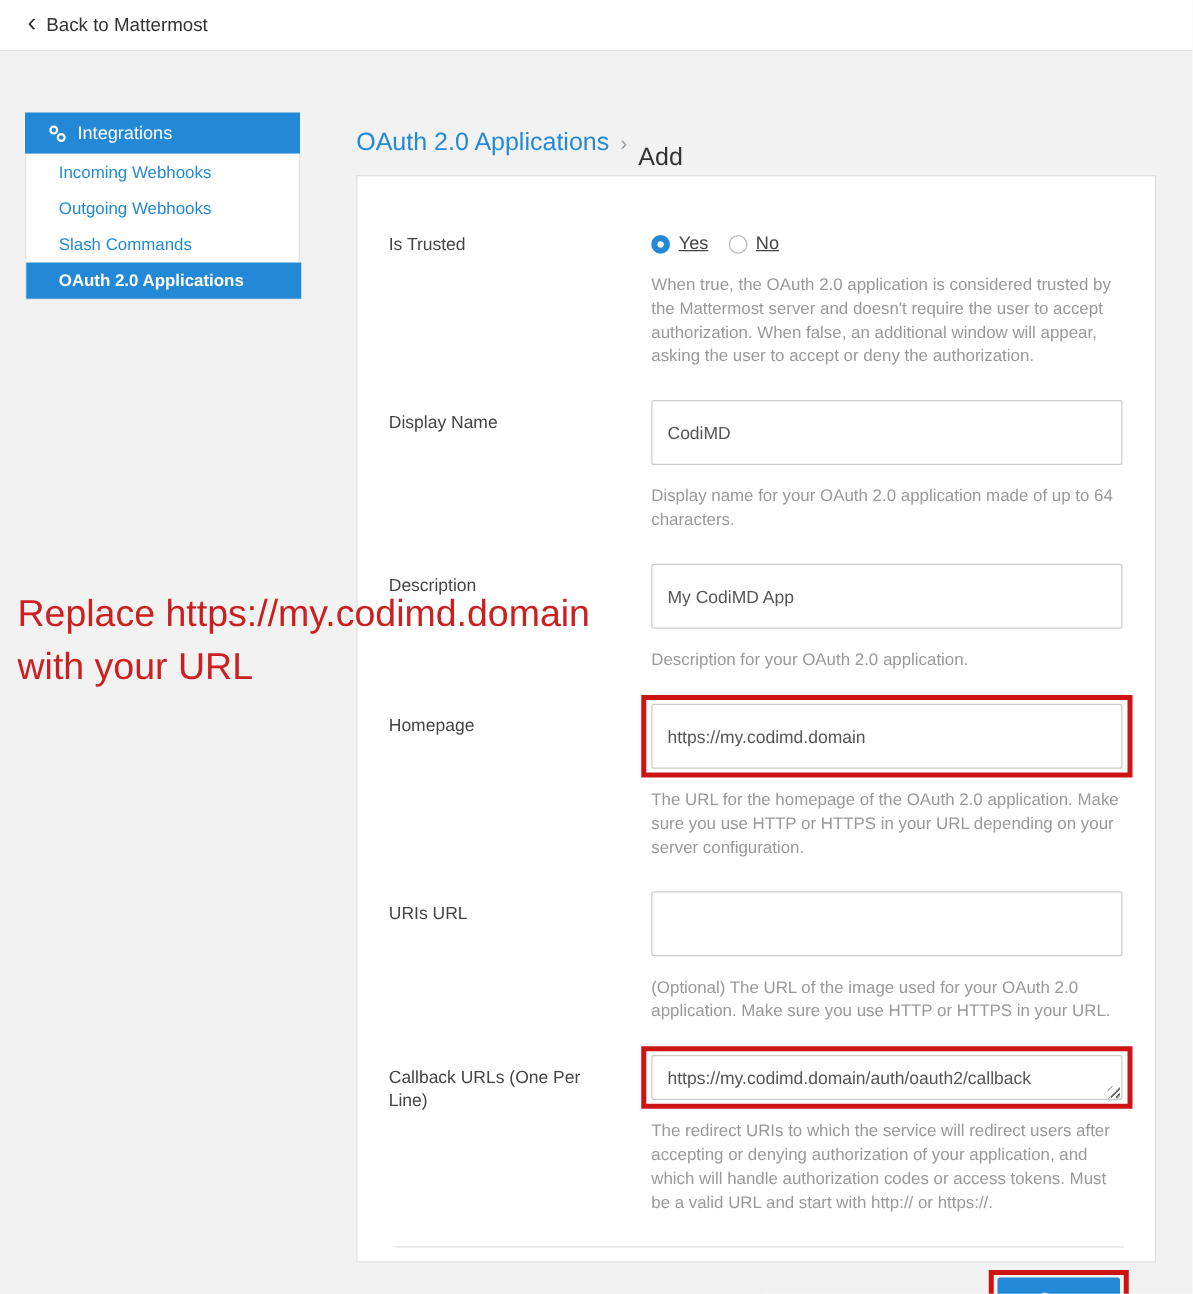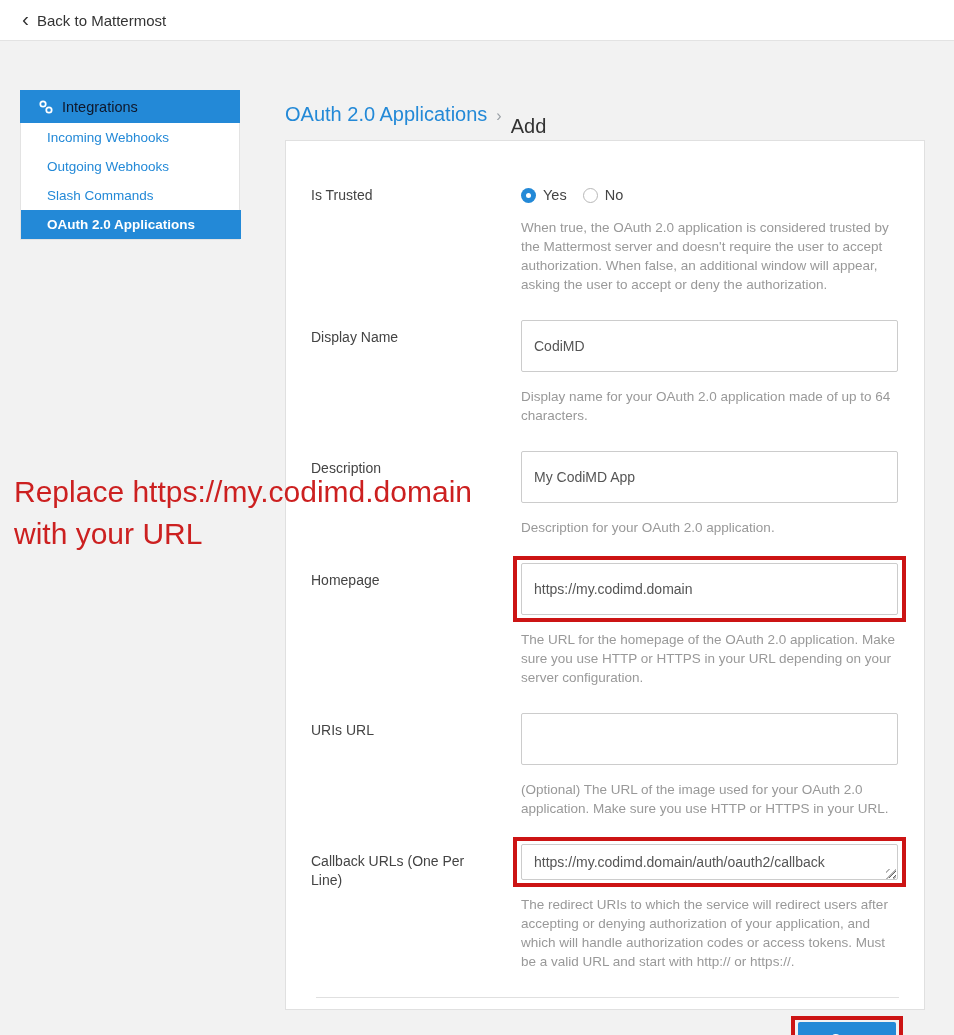--- a/index.html
+++ b/index.html
@@ -18,21 +18,21 @@
     position:absolute; top:0; left:0; right:0; height:41px;
     background:#fff; border-bottom:1px solid #e3e3e3;
     display:flex; align-items:center; padding-left:22px;
   }
   .back-link { display:flex; align-items:center; gap:8px; color:#333; font-size:15px; cursor:pointer; text-decoration:none; }
   .back-chevron { font-size:21px; line-height:15px; color:#333; font-weight:400; padding-bottom:3px; }
 
   
   .sidebar { position:absolute; left:20px; top:90px; width:220px; }
   .sidebar-header {
-    background:#2389d7; color:#0f172a; height:33px;
+    background:#2389d7; color:#ffffff; height:33px;
     display:flex; align-items:center; gap:9px; padding-left:19px;
     font-size:14.5px;
   }
   .sidebar-list { background:#fff; border:1px solid #e3e3e3; border-top:none; }
   .sidebar-item {
     height:29px; line-height:29px; padding-left:26px;
     color:#2389d7; font-size:13.5px; cursor:pointer;
     white-space:nowrap; overflow:hidden;
   }
   .sidebar-item.active {
@@ -68,21 +68,21 @@
   }
   textarea.text-area { height:36px; padding-top:8px; resize:vertical; overflow:hidden; line-height:18px; }
   .resize-handle {
     position:absolute; right:2px; top:25px; width:10px; height:10px;
     pointer-events:none;
     background:repeating-linear-gradient(135deg, transparent 0 2px, #b5b5b5 2px 3px, transparent 3px 5px);
   }
   .help { margin-top:15px; font-size:13.5px; line-height:19px; color:#999; }
 
   
-  .radio-group { display:flex; align-items:flex-start; padding-top:2px; }
+  .radio-group { display:flex; align-items:flex-start; padding-top:2px;text-decoration:underline; }
   .radio-option { display:flex; align-items:center; margin-right:16px; cursor:pointer; }
   .radio-dot { width:15px; height:15px; border-radius:50%; display:inline-block; position:relative; }
   .radio-dot.selected { background:#2389d7; }
   .radio-dot.selected::after {
     content:""; position:absolute; left:5px; top:5px; width:5px; height:5px;
     border-radius:50%; background:#fff;
   }
   .radio-dot.unselected { background:#fff; border:1px solid #b8b8b8; }
   .radio-label { margin-left:7px; font-size:14.5px; color:#444; }
 

